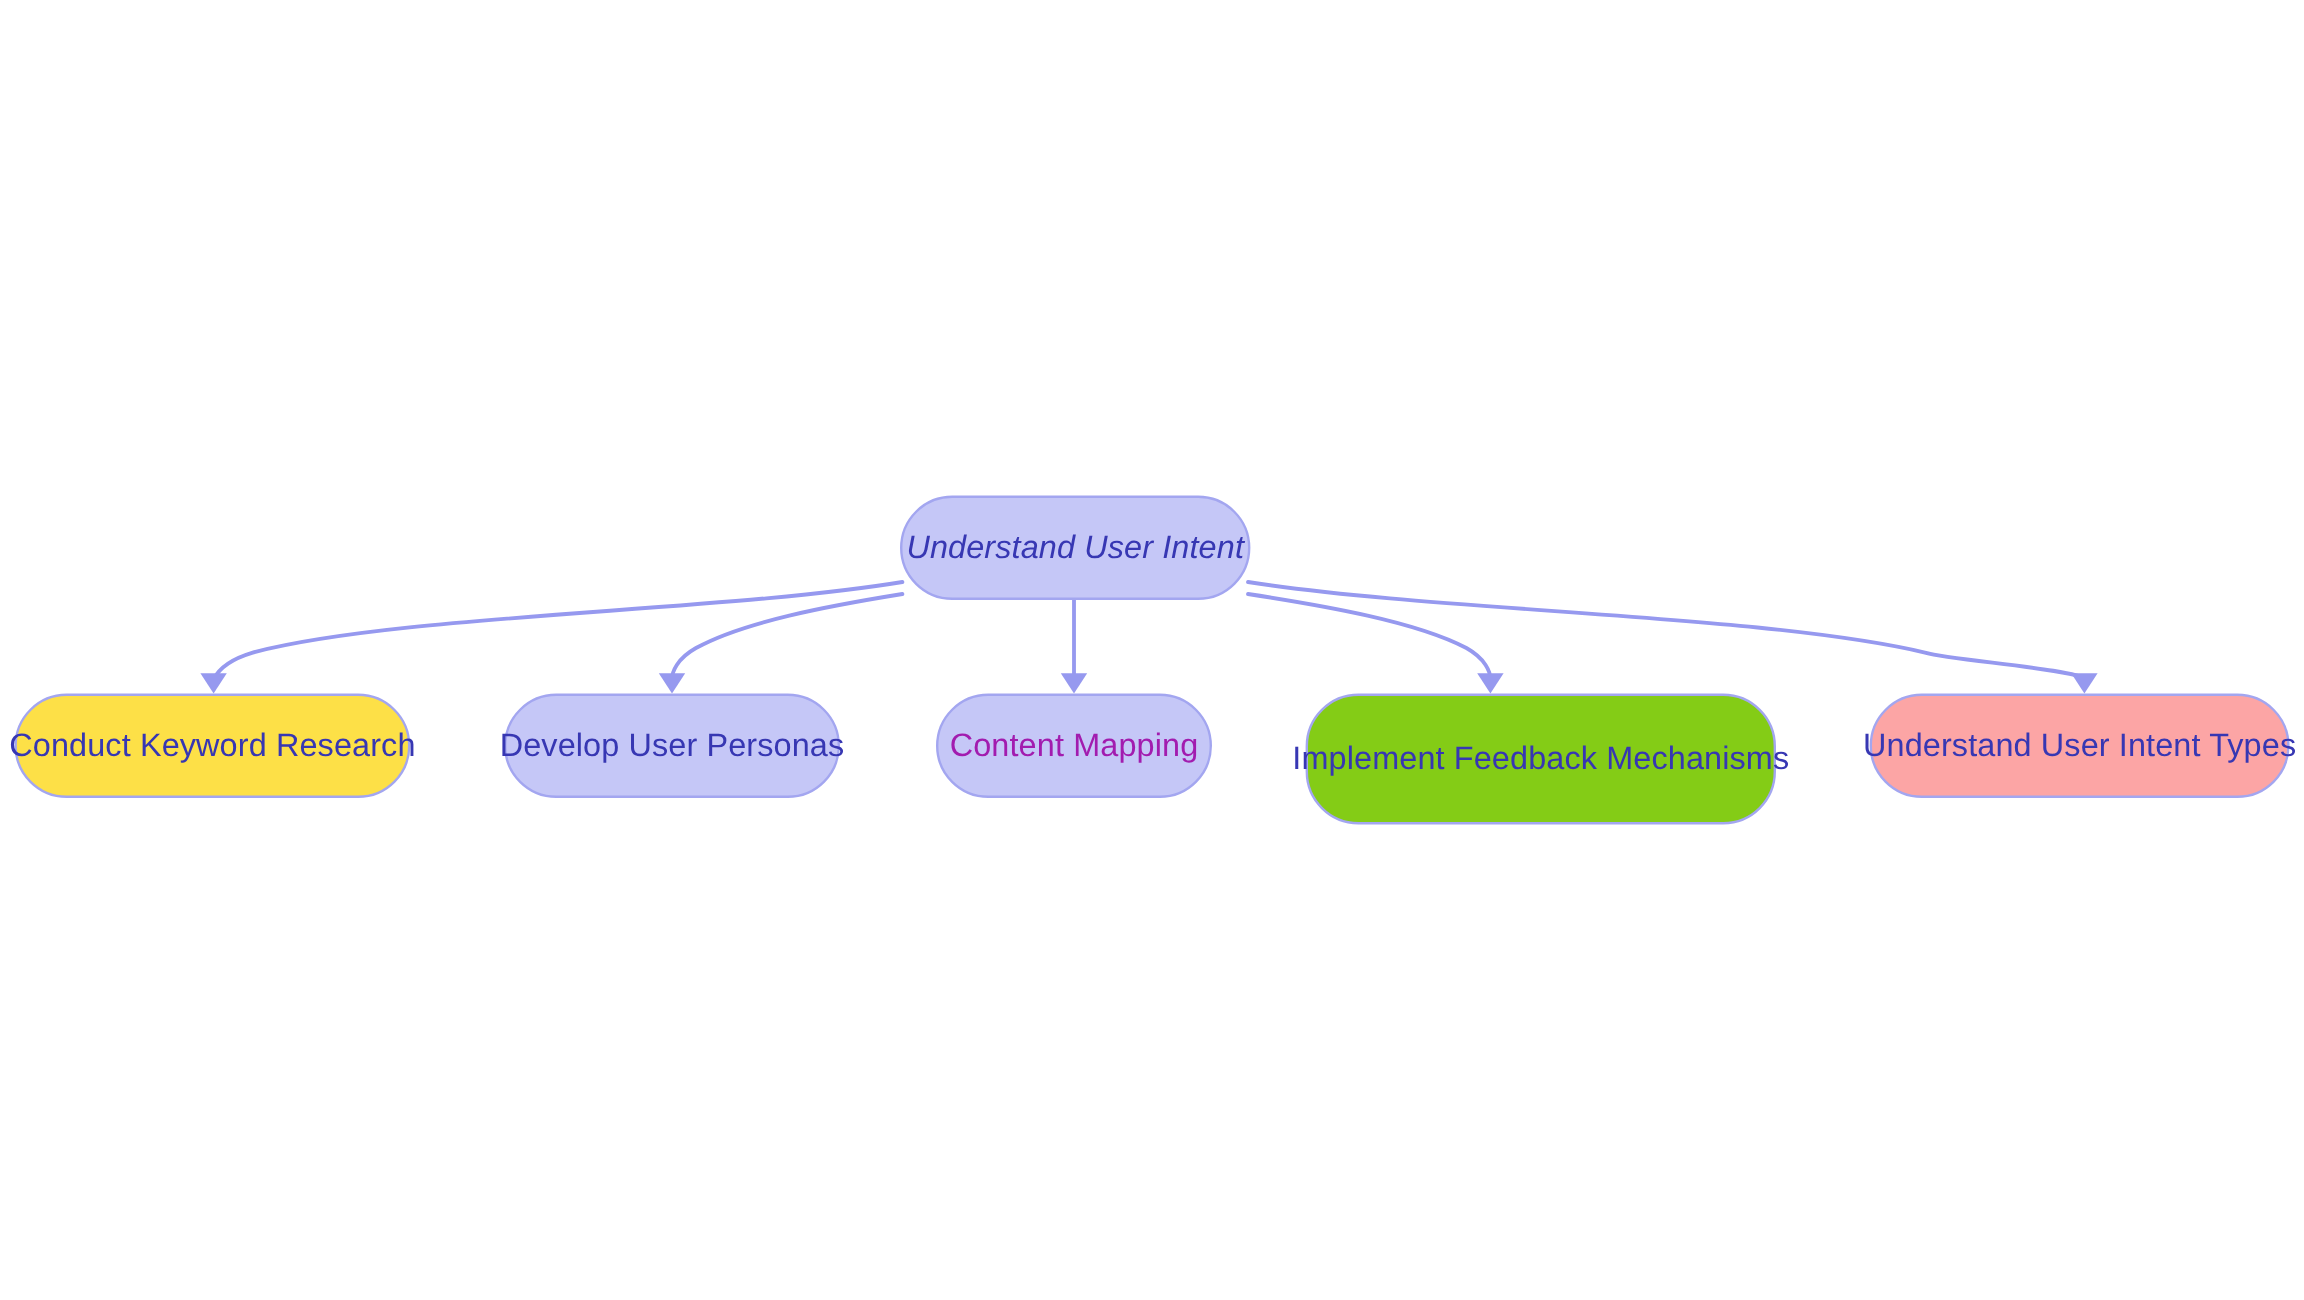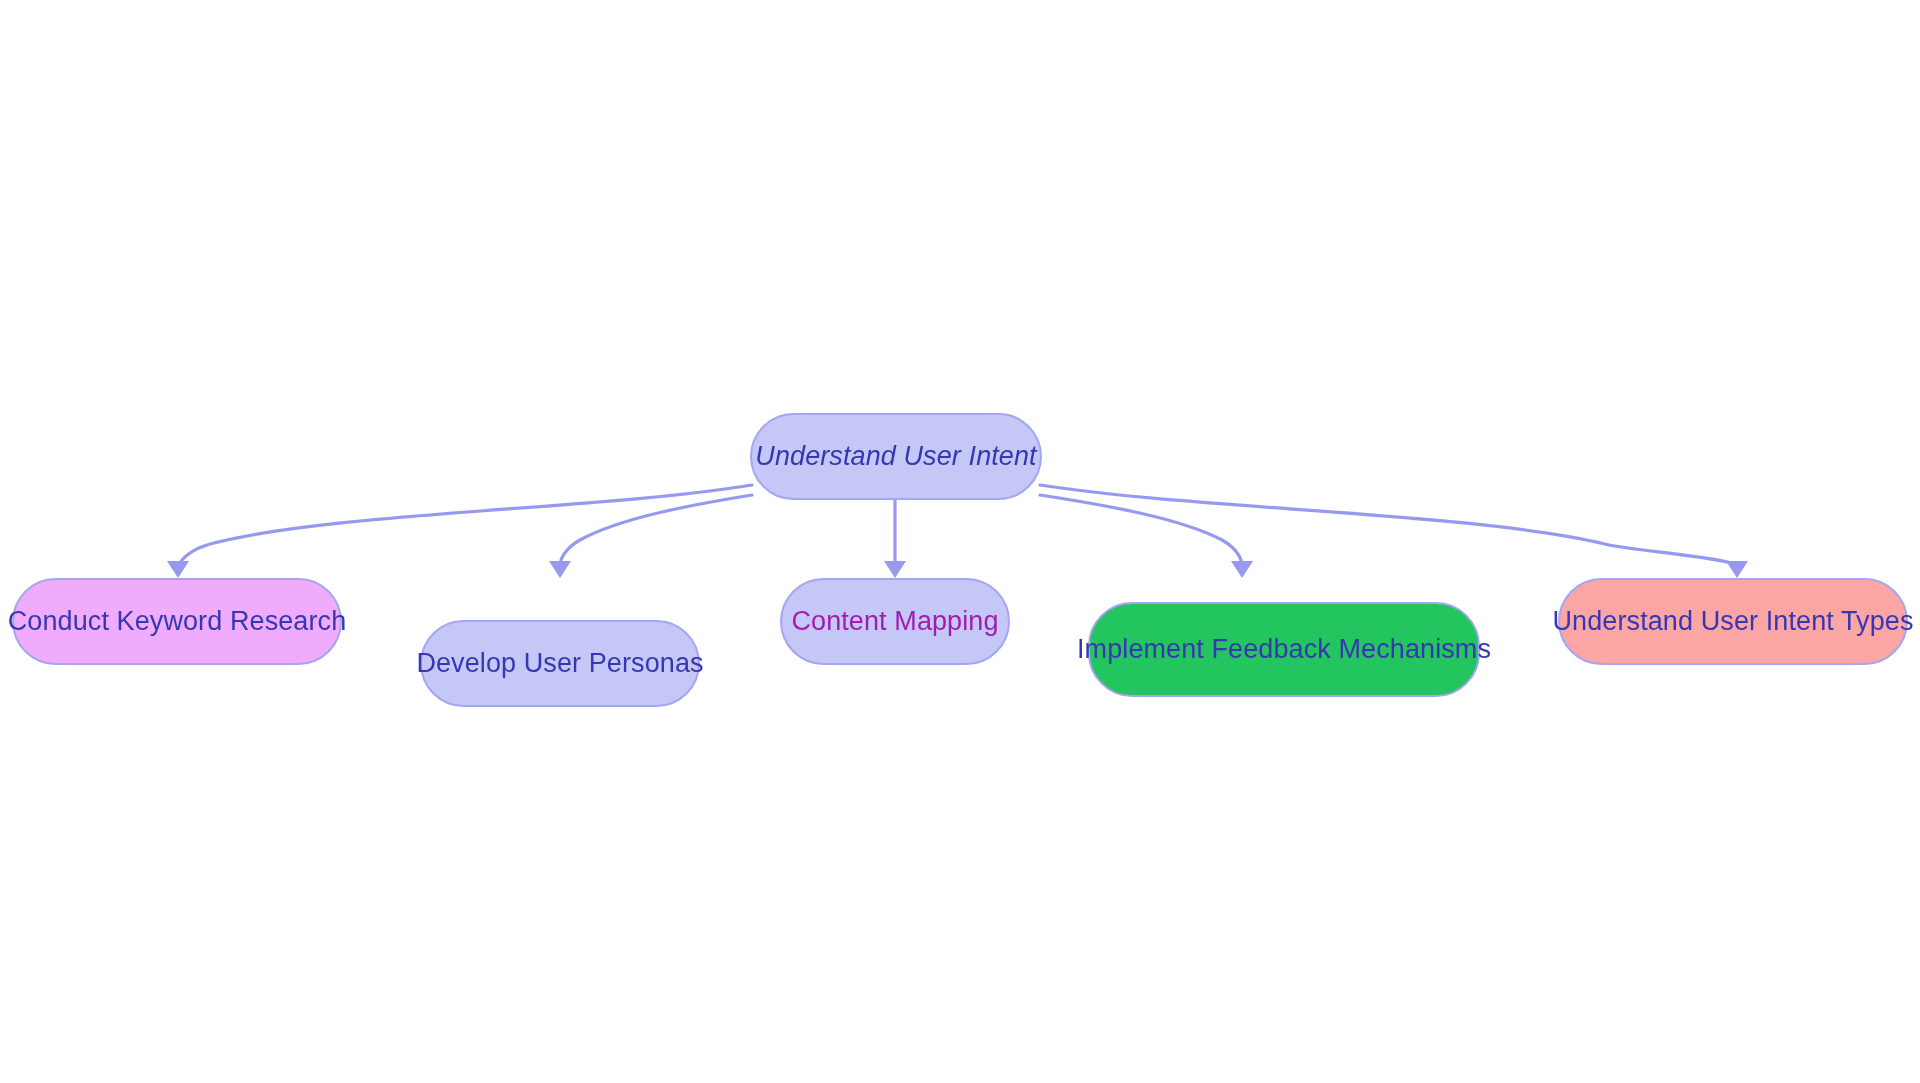--- a/index.html
+++ b/index.html
@@ -64,30 +64,30 @@
       <path d="M 1040 495 C 1105 505, 1180 518, 1222 540 C 1238 549, 1242 560, 1242 566" fill="none" stroke="#9699ef" stroke-width="3.2" stroke-linecap="round"></path>
       <polygon points="1231,561 1253,561 1242,578" fill="#9699ef"></polygon>
       <path d="M 1040 485 C 1200 510, 1470 512, 1605 544 C 1625 550, 1733 558, 1737 566" fill="none" stroke="#9699ef" stroke-width="3.2" stroke-linecap="round"></path>
       <polygon points="1726,561 1748,561 1737,578" fill="#9699ef"></polygon>
     </svg>
 
   <div id="node-layer">
       <div class="node" style="left: 750px; top: 413px; width: 292px; height: 87px; background: rgb(197, 199, 247); border-color: rgb(163, 166, 240); color: rgb(55, 55, 179); font-style: italic;">
         <span class="node-label">Understand User Intent</span>
       </div>
-      <div class="node" style="left: 12px; top: 578px; width: 330px; height: 87px; background: #f0abfc; border-color: rgb(163, 166, 240); color: rgb(55, 55, 179);">
+      <div class="node" style="left: 12px; top: 578px; width: 330px; height: 87px; background: #fde047; border-color: rgb(163, 166, 240); color: rgb(55, 55, 179);">
         <span class="node-label">Conduct Keyword Research</span>
       </div>
-      <div class="node" style="left: 420px; top: 578px; width: 280px; height: 87px; background: rgb(197, 199, 247); border-color: rgb(163, 166, 240); color: rgb(55, 55, 179); margin-top: 42px;">
+      <div class="node" style="left: 420px; top: 578px; width: 280px; height: 87px; background: rgb(197, 199, 247); border-color: rgb(163, 166, 240); color: rgb(55, 55, 179);">
         <span class="node-label">Develop User Personas</span>
       </div>
       <div class="node" style="left: 780px; top: 578px; width: 230px; height: 87px; background: rgb(197, 199, 247); border-color: rgb(163, 166, 240); color: #a21caf;">
         <span class="node-label">Content Mapping</span>
       </div>
-      <div class="node" style="left: 1088px; top: 578px; width: 392px; height: 95px; background: #22c55e; border-color: rgb(163, 166, 240); color: rgb(55, 55, 179); margin-top: 24px;">
+      <div class="node" style="left: 1088px; top: 578px; width: 392px; height: 109px; background: #84cc16; border-color: rgb(163, 166, 240); color: rgb(55, 55, 179);">
         <span class="node-label">Implement Feedback Mechanisms</span>
       </div>
       <div class="node" style="left: 1558px; top: 578px; width: 350px; height: 87px; background: #fca5a5; border-color: rgb(163, 166, 240); color: rgb(55, 55, 179);">
         <span class="node-label">Understand User Intent Types</span>
       </div>
     </div>
 
 </div>
 
 </body></html>

